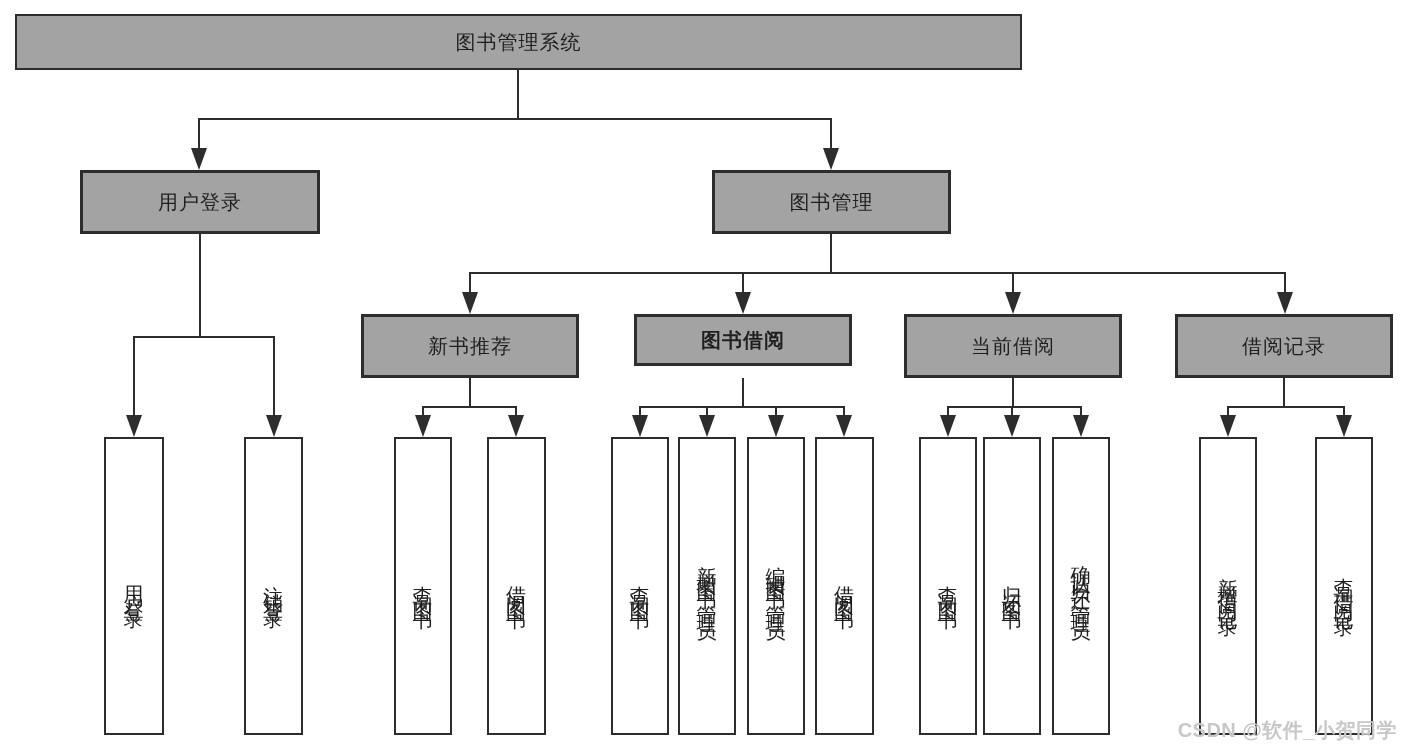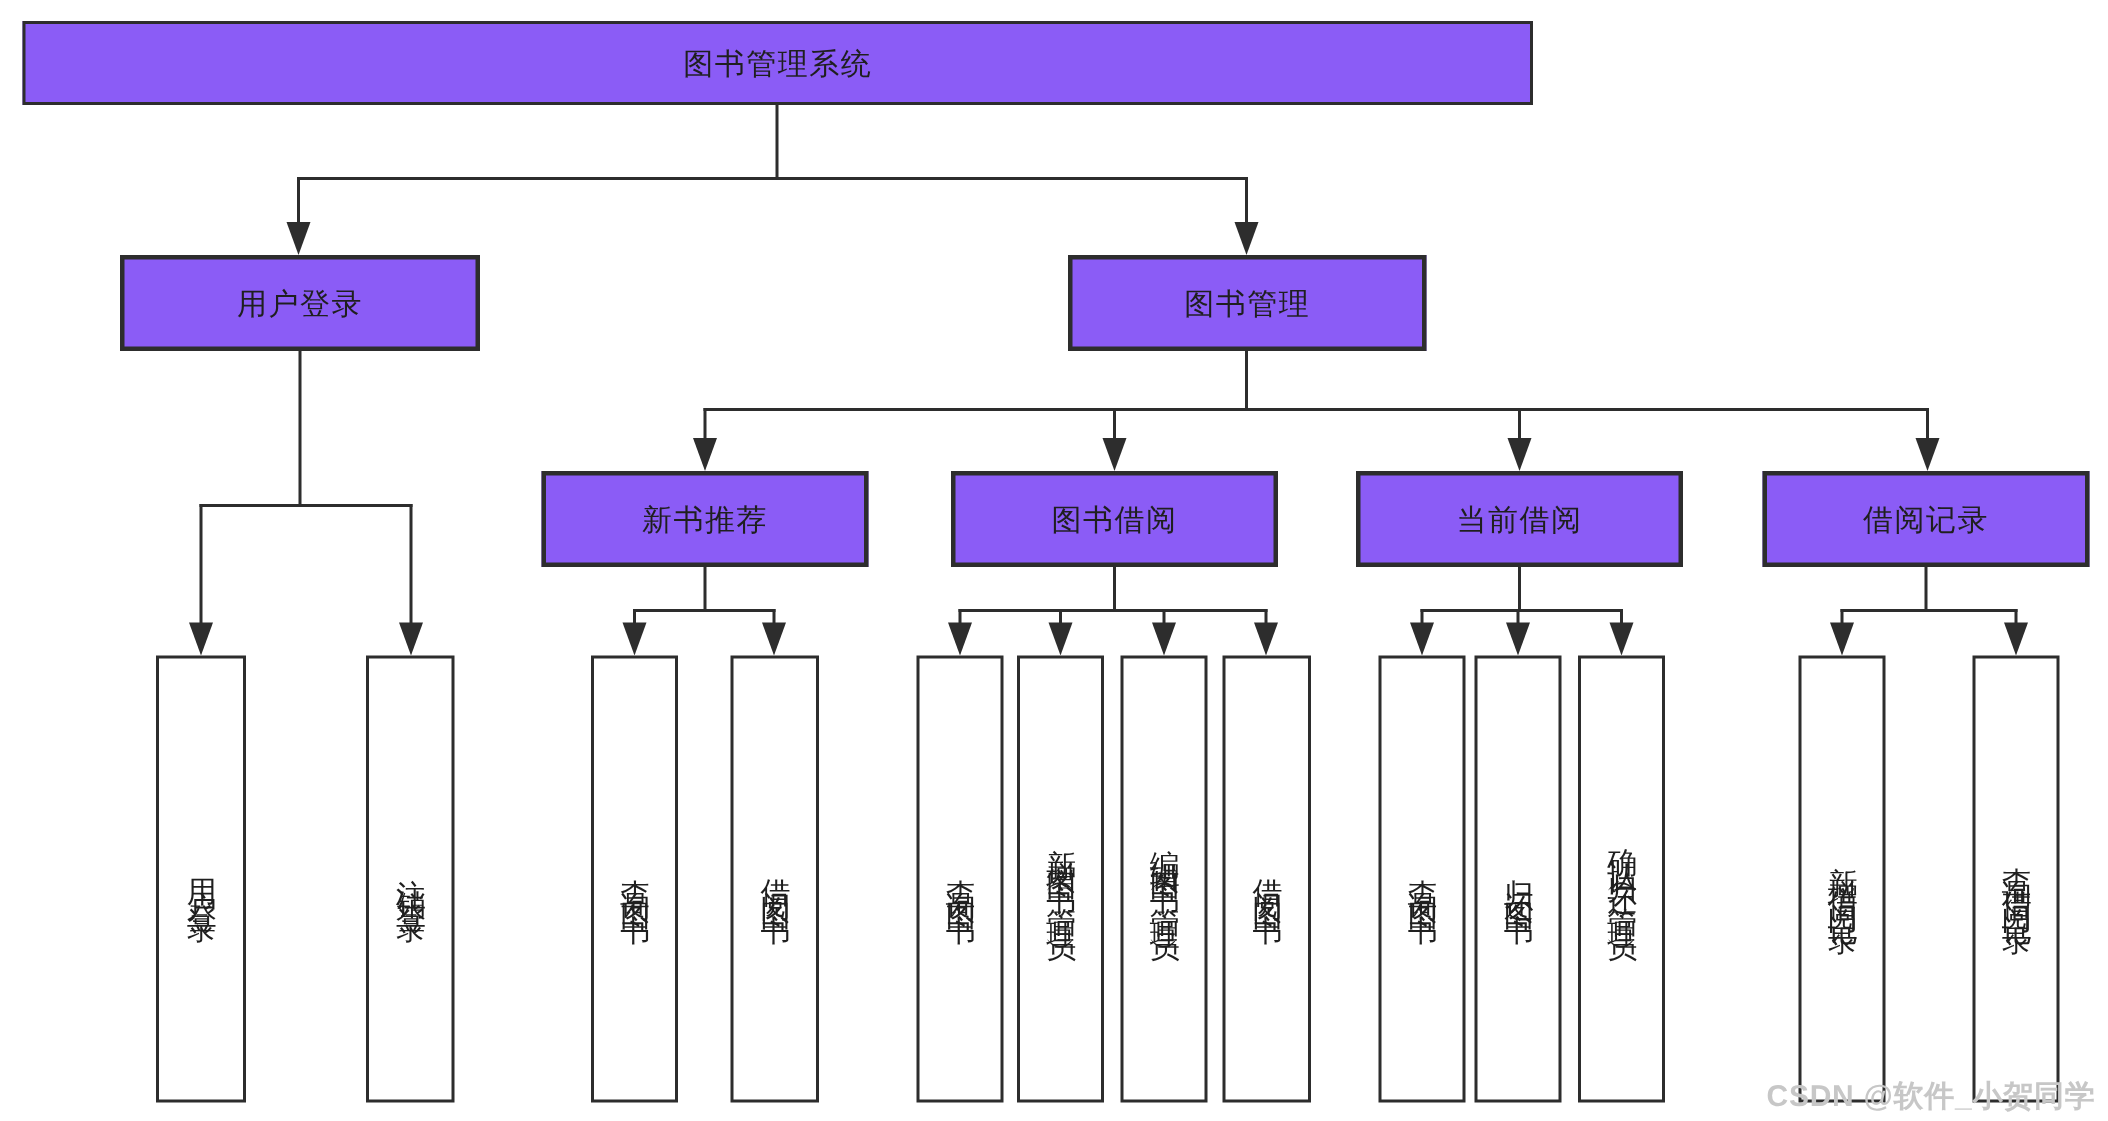--- a/index.html
+++ b/index.html
@@ -1,21 +1,21 @@
 <!DOCTYPE html>
 <html><head>
 <meta charset="utf-8">
 <style>
   html,body{margin:0;padding:0;background:#fff;}
   #canvas{
     position:relative;width:1405px;height:747px;background:#fff;overflow:hidden;
     font-family:"Liberation Sans","DejaVu Sans",sans-serif;color:#1f1f1f;
   }
   .box{
-    position:absolute;box-sizing:border-box;background:#8b5cf6;
+    position:absolute;box-sizing:border-box;background:#a3a3a3;
     border:3px solid #2d2d2d;
     display:flex;align-items:center;justify-content:center;
     font-size:20px;letter-spacing:1px;z-index:2;
   }
   .box.thin{border-width:2px;}
   .leaf{
     position:absolute;box-sizing:border-box;background:#fff;
     border:2px solid #2d2d2d;
     display:flex;align-items:center;justify-content:center;z-index:2;
   }
@@ -48,21 +48,21 @@
   <div class="box" style="left:80px;top:170px;width:240px;height:64px;">
     <span>用户登录</span>
   </div>
   <div class="box" style="left:361px;top:314px;width:218px;height:64px;">
     <span>新书推荐</span>
   </div>
 
   <div class="box" style="left:712px;top:170px;width:239px;height:64px;">
     <span>图书管理</span>
   </div>
-  <div class="box" style="left:634px;top:314px;width:218px;height:64px;">
+  <div class="box" style="left:634px;top:314px;width:218px;height:52px;font-weight:bold;">
     <span>图书借阅</span>
   </div>
   <div class="box" style="left:904px;top:314px;width:218px;height:64px;">
     <span>当前借阅</span>
   </div>
   <div class="box" style="left:1175px;top:314px;width:218px;height:64px;">
     <span>借阅记录</span>
   </div>
 
   <div class="leaf" style="left:104px;top:437px;width:60px;height:298px;">

